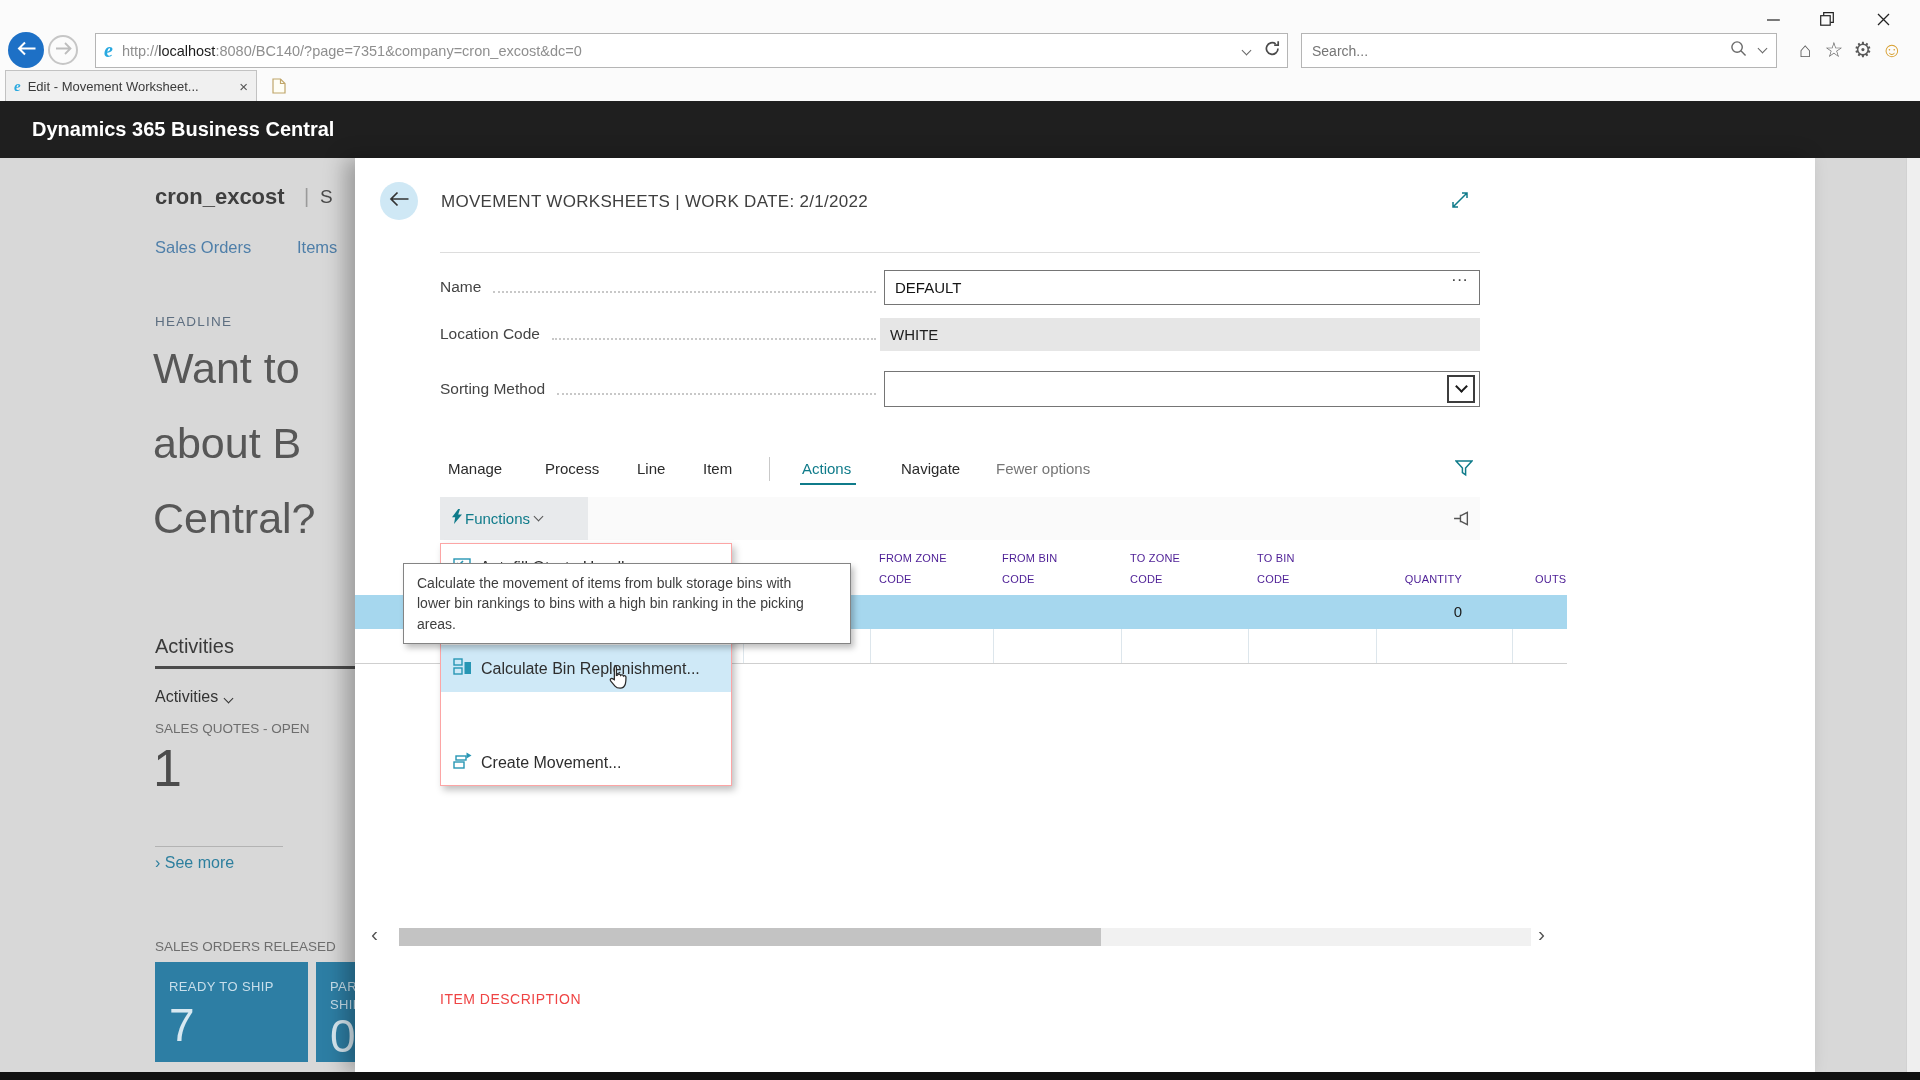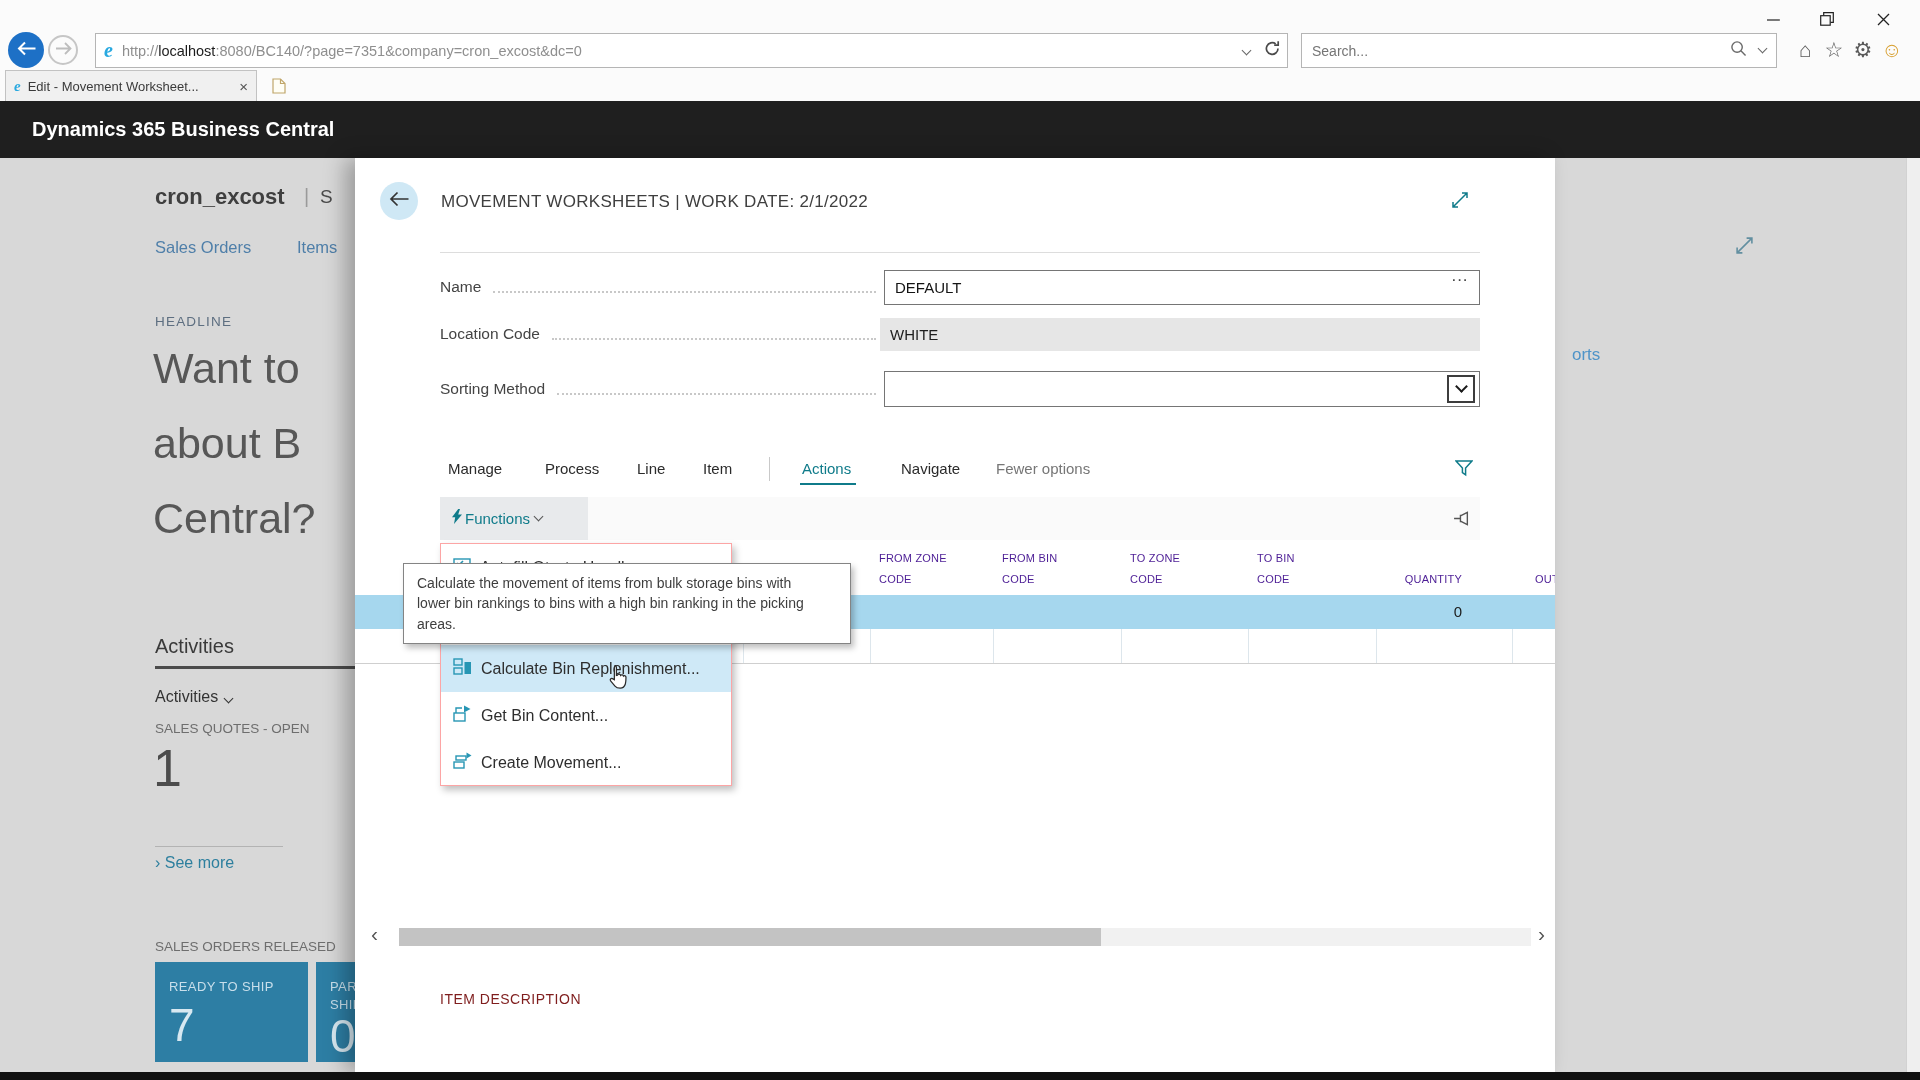--- a/index.html
+++ b/index.html
@@ -53,21 +53,21 @@
   .rel-label { position:absolute; left:155px; top:781px; font-size:13.5px; color:#6e6e6e; }
   .tile { position:absolute; top:804px; width:153px; height:110px; background:#2d7ea4; padding:16px 0 0 14px; overflow:hidden; }
   .tile-label { font-size:13px; color:#c9dfeb; letter-spacing:.4px; line-height:1.35; }
   .tile-value { font-size:46px; font-weight:300; color:#d7e8f1; margin-top:6px; line-height:1; }
   .right-frag { position:absolute; left:1572px; top:187px; font-size:17px; color:#4f94c8; }
   .bg-expand { position:absolute; left:1735px; top:78px; }
   .right-scroll { position:absolute; left:1906px; top:0; width:14px; height:914px; background:#efefef; border-left:1px solid #d2d2d2; }
   .bottom-strip { position:absolute; left:0; top:1072px; width:1920px; height:8px; background:#101010; }
 
   
-  .modal { position:absolute; left:355px; top:158px; width:1200px; height:914px; background:#fff; box-shadow:-10px 0 20px rgba(0,0,0,.28); overflow:hidden; }
+  .modal { position:absolute; left:355px; top:158px; width:1460px; height:914px; background:#fff; box-shadow:-10px 0 20px rgba(0,0,0,.28); overflow:hidden; }
   .back-circle { position:absolute; left:25px; top:24px; width:38px; height:38px; border-radius:50%; background:#cfe8f5; display:flex; align-items:center; justify-content:center; }
   .modal-title { position:absolute; left:86px; top:34px; font-size:17px; color:#3f3f3f; letter-spacing:.3px; }
   .modal-expand { position:absolute; left:1096px; top:33px; }
   .title-div { position:absolute; left:85px; top:94px; width:1040px; height:1px; background:#dddddd; }
 
   .f-label { position:absolute; left:85px; width:440px; display:flex; align-items:flex-end; font-size:15.5px; color:#444; }
   .leader { flex:1; border-bottom:2px dotted #c8c8c8; margin:0 4px 3px 12px; height:1px; }
   .name-input { position:absolute; left:529px; top:112px; width:596px; height:35px; border:1px solid #757575; background:#fff; font-size:15px; color:#141414; line-height:33px; padding:0 28px 0 10px; }
   .lookup-dots { position:absolute; left:1090px; top:108px; width:30px; font-size:17px; color:#444; letter-spacing:1px; text-align:center; }
   .loc-box { position:absolute; left:525px; top:160px; width:600px; height:33px; background:#e6e6e6; font-size:15px; color:#1e1e1e; line-height:33px; padding-left:10px; }
@@ -91,21 +91,21 @@
   .th { position:absolute; top:390px; font-size:11px; color:#4c1d95; line-height:21px; letter-spacing:.2px; }
   .th2 { top:411px; }
   .sel-row { position:absolute; left:0; top:437px; width:1212px; height:34px; background:#a6d7ee; }
   .sel-qty { position:absolute; left:1021px; top:437px; width:86px; line-height:34px; font-size:15px; color:#1b1b1b; text-align:right; }
   .grid-v { position:absolute; top:471px; width:1px; height:34px; background:#dde6ec; }
   .grid-b { position:absolute; left:0; top:505px; width:1212px; height:1px; background:#cfcfcf; }
 
   .hscroll-track { position:absolute; left:44px; top:770px; width:1132px; height:18px; background:#f1f1f1; }
   .hscroll-thumb { position:absolute; left:0; top:0; width:702px; height:18px; background:#c3c3c3; }
   .hscroll-chev { position:absolute; top:764px; font-size:21px; color:#555; }
-  .footer-label { position:absolute; left:85px; top:833px; font-size:14px; color:#7f1d1d; letter-spacing:.5px; }
+  .footer-label { position:absolute; left:85px; top:833px; font-size:14px; color:#ef4444; letter-spacing:.5px; }
 
   .dd-menu { position:absolute; left:85px; top:385px; width:292px; height:243px; background:#fff; border:1px solid #fca5a5; box-shadow:3px 4px 7px rgba(0,0,0,.25); z-index:30; }
   .dd-item { position:absolute; left:0; width:290px; height:47px; display:flex; align-items:center; padding-left:12px; gap:9px; font-size:16px; color:#2e2e2e; white-space:nowrap; }
   .dd-hl { background:#cfe9f7; }
   .tooltip { position:absolute; left:48px; top:405px; width:448px; height:81px; background:#fff; border:1px solid #848484; box-shadow:3px 4px 6px rgba(0,0,0,.25); padding:9px 13px; font-size:14px; color:#3e3e3e; line-height:1.45; z-index:40; }
   .cursor { position:absolute; left:252px; top:506px; z-index:50; }
 </style>
 </head>
 <body>
 
@@ -363,32 +363,20 @@
           <svg width="19" height="17" viewBox="0 0 19 17">
               <g fill="none" stroke="#2796b4" stroke-width="1.4">
                 <rect x="1" y="1" width="8" height="6"></rect>
                 <rect x="1" y="10" width="8" height="6"></rect>
               </g>
               <rect x="11.5" y="4" width="6.5" height="12" fill="#2796b4"></rect>
             </svg>
         </span>
         <span>Calculate Bin Replenishment...</span>
       </div>
-      <div class="dd-item" style="top:148px;">
-        <span>
-          <svg width="19" height="17" viewBox="0 0 19 17">
-              <g fill="none" stroke="#2796b4" stroke-width="1.4">
-                <rect x="1" y="8" width="11" height="8"></rect>
-                <path d="M3 8 V3 h6"></path>
-              </g>
-              <path d="M11 0.5 l6.5 3.5 -6.5 3.5 z" fill="#2796b4"></path>
-            </svg>
-        </span>
-        <span>Get Bin Content...</span>
-      </div>
       <div class="dd-item" style="top:195px;">
         <span>
           <svg width="19" height="17" viewBox="0 0 19 17">
               <g fill="none" stroke="#2796b4" stroke-width="1.4">
                 <rect x="1" y="10" width="10" height="6"></rect>
                 <rect x="3" y="4" width="10" height="4"></rect>
               </g>
               <path d="M13.5 0.5 l5 3 -5 3 z" fill="#2796b4"></path>
             </svg>
         </span>

